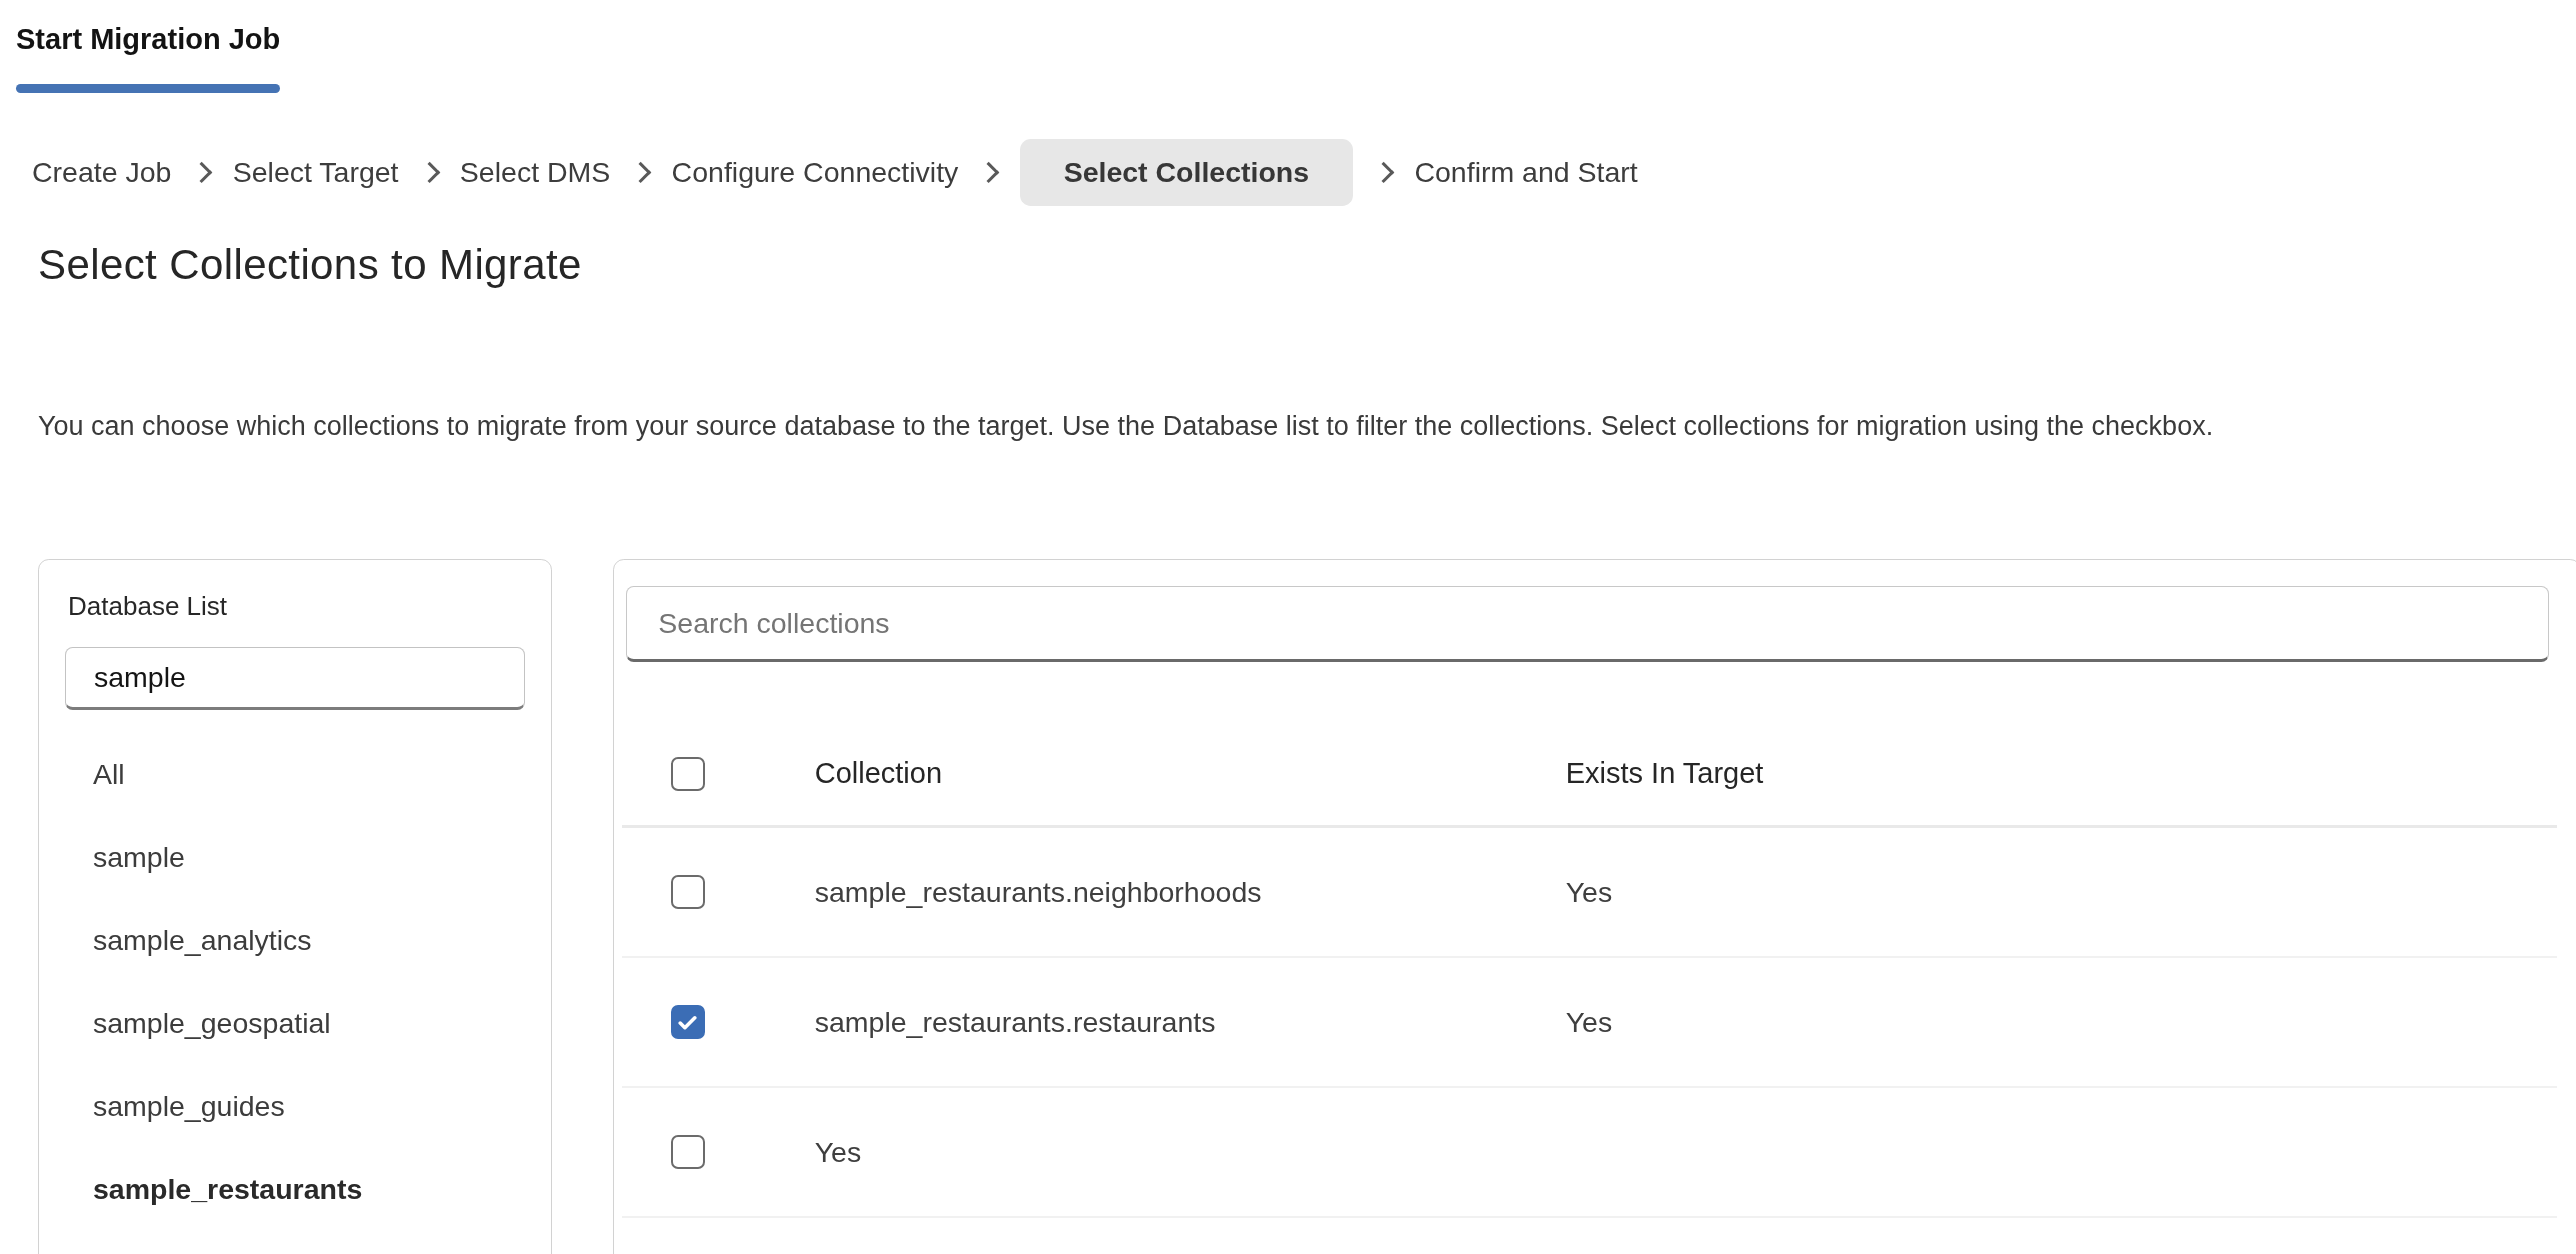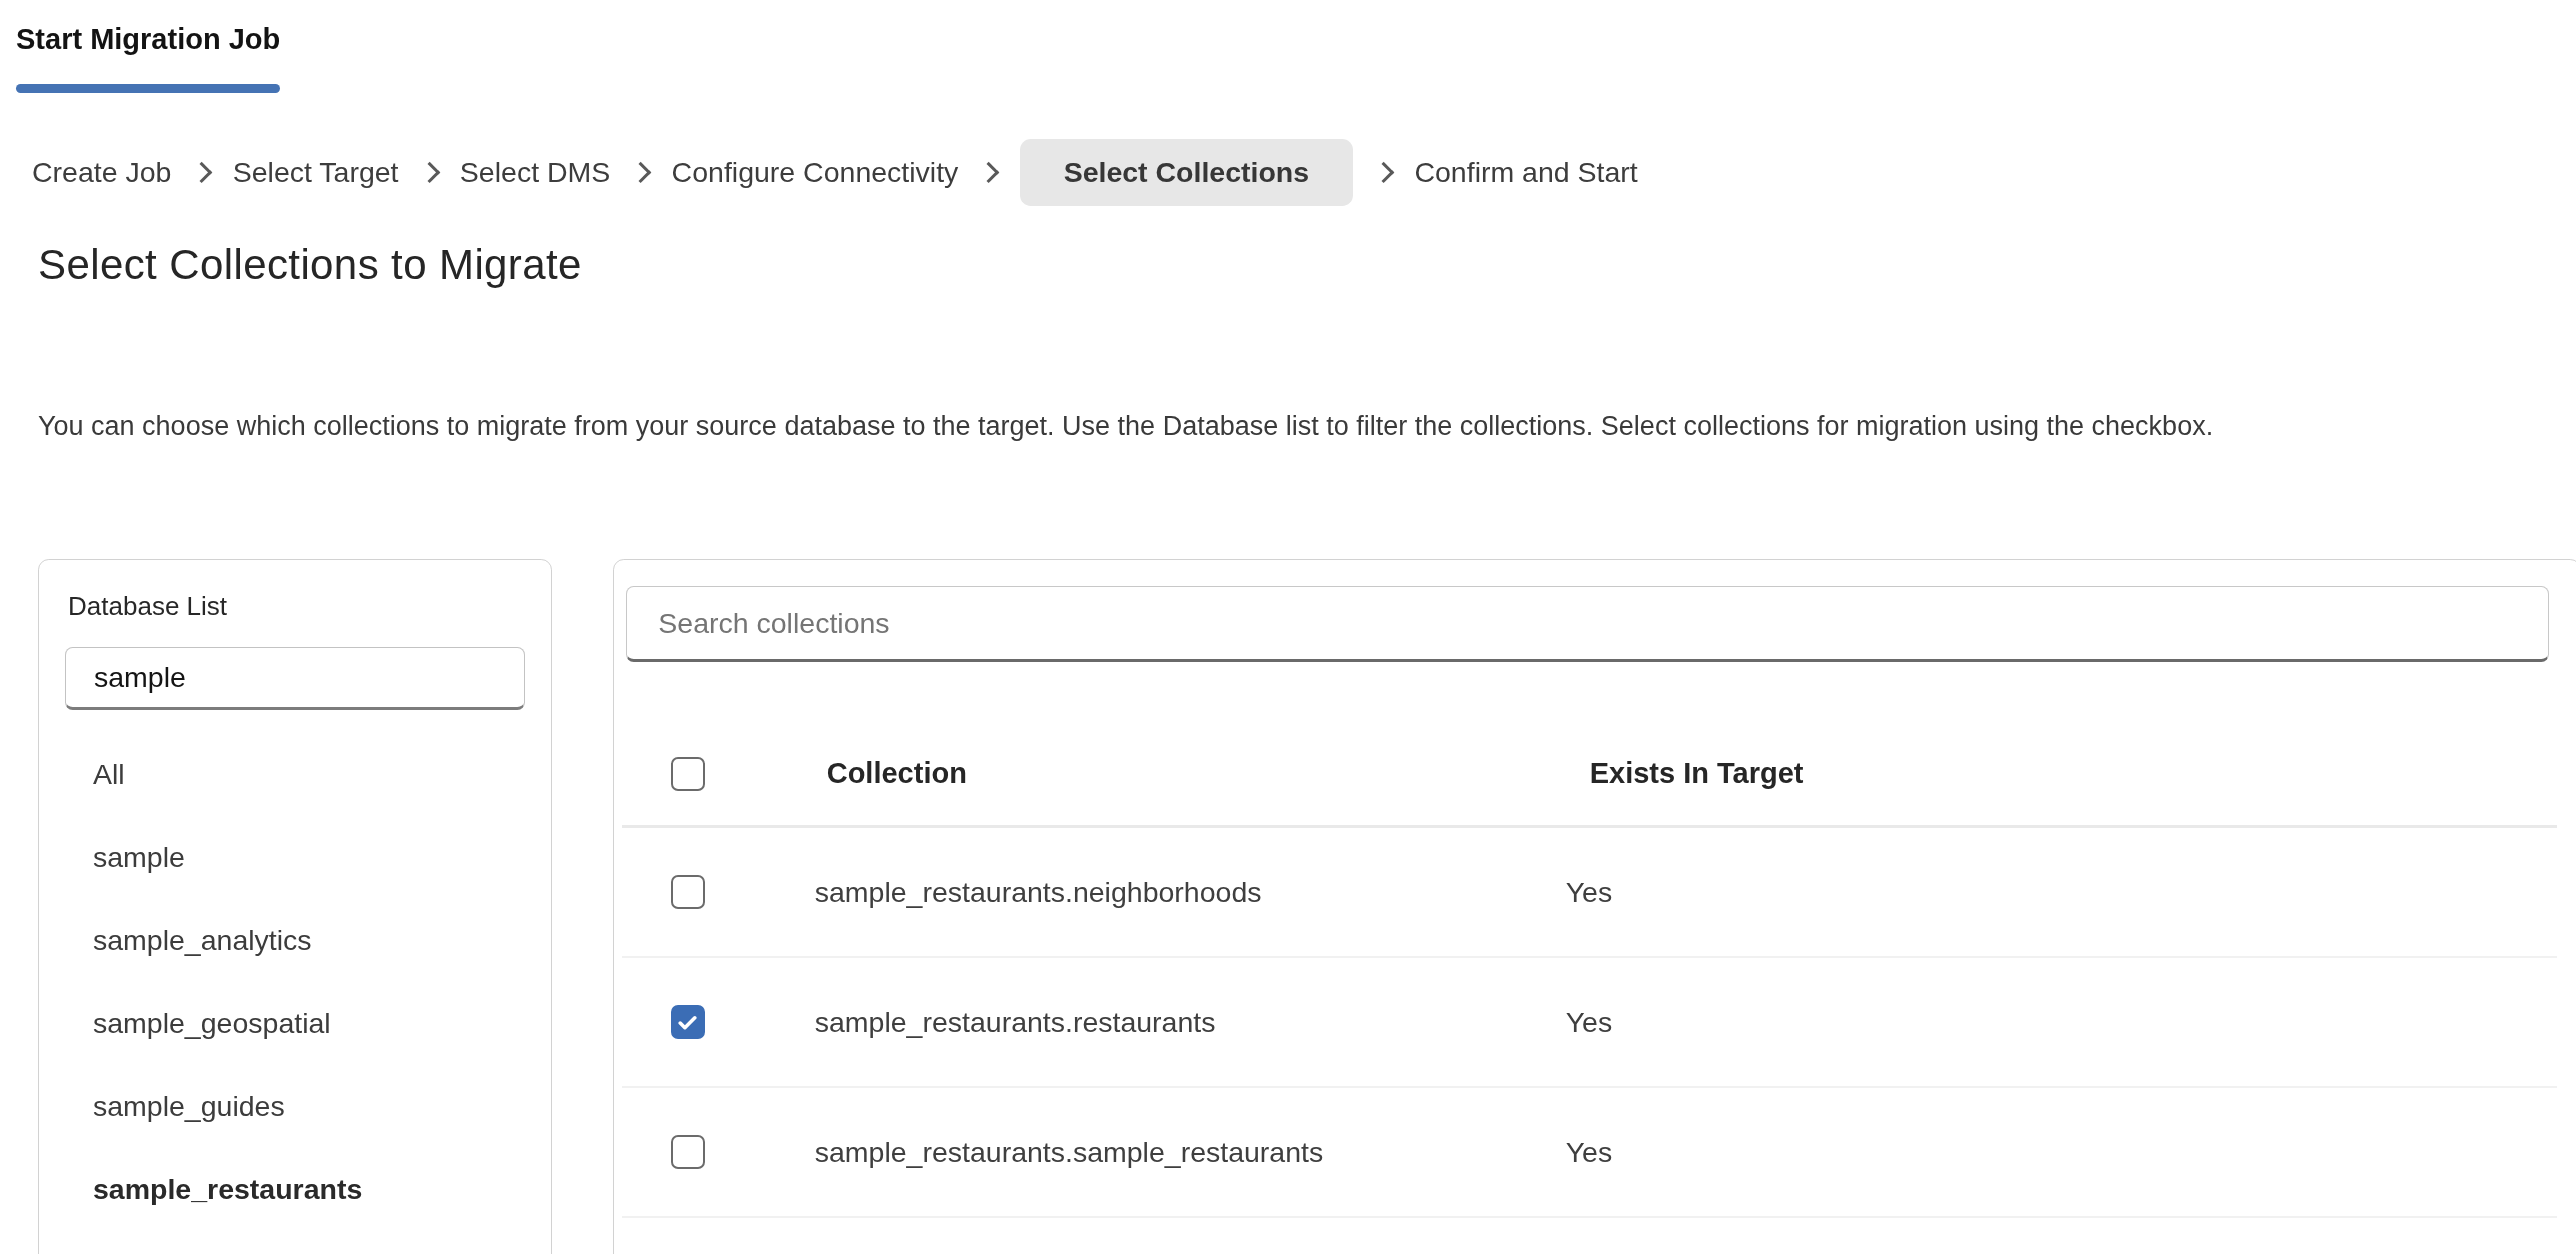--- a/index.html
+++ b/index.html
@@ -46,21 +46,21 @@
   .col-card{width:1968px;height:741px;padding:26px 0 0 10.8px;border-radius:10.8px;}
   .search-input{
     display:block;margin-left:1.5px;width:1923px;height:76px;box-sizing:border-box;
     border:1.5px solid #c8c8c8;border-bottom:3.1px solid #6a6a6a;border-radius:7.7px;
     font-family:inherit;font-size:28.5px;color:#141414;padding:0 15.4px 0 31px;outline:none;background:#fff;
   }
   .search-input::placeholder{color:#757575;opacity:1;}
 
   .ctable{margin-left:-3.1px;width:1935px;}
   .trow{display:flex;align-items:center;padding-left:49px;box-sizing:border-box;}
-  .thead{margin-top:60px;height:106px;border-bottom:3.1px solid #e9e9e9;font-size:29px;font-weight:700;color:#262626;gap:12px;}
+  .thead{margin-top:60px;height:106px;border-bottom:3.1px solid #e9e9e9;font-size:29px;font-weight:400;color:#262626;}
   .tbody-row{height:130px;border-bottom:2.3px solid #f1f1f1;font-size:28.5px;color:#3f3f3f;}
   .col-check{width:144px;flex:none;}
   .col-collection{width:751px;flex:none;}
   .col-exists{flex:1;}
 
   
   .cb{
     width:34px;height:34px;box-sizing:border-box;border:2.3px solid #6b6b6b;border-radius:7px;
     background:#fff;display:flex;align-items:center;justify-content:center;cursor:pointer;
   }
@@ -145,19 +145,18 @@
         <div class="col-collection">sample_restaurants.restaurants</div>
         <div class="col-exists">Yes</div>
       </div>
 
       <div class="trow tbody-row">
         <div class="col-check">
           <span class="cb" data-checked="false">
             
           </span>
         </div>
-        <div class="col-collection">sample_restaurants.sample_restaurants</div>
         <div class="col-exists">Yes</div>
       </div>
     </div>
   </div>
 </div>
 
 
 </body></html>

